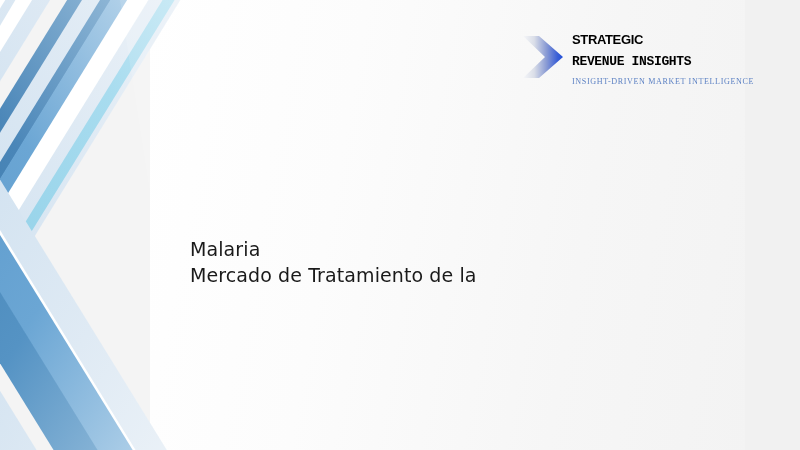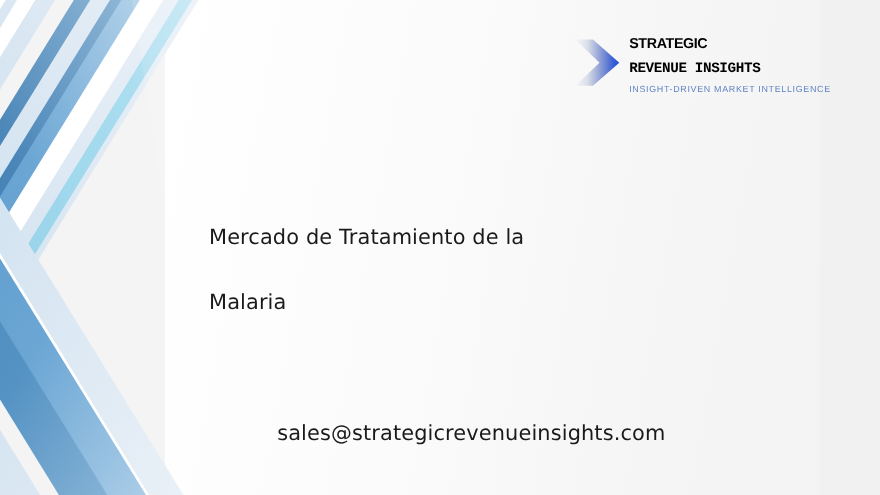--- a/index.html
+++ b/index.html
@@ -90,21 +90,21 @@
     font-family: "Liberation Sans", sans-serif;
     font-weight: bold;
     font-size: 13px;
     line-height: 19.5px;
     letter-spacing: -0.35px;
     color: #000000;
     white-space: pre;
   }
   .logo-name.row2 { margin-top: 2px; font-family: Liberation Mono, monospace; }
   .logo-tag {
-    font-family: Liberation Sans, sans-serif;
+    font-family: Liberation Serif, serif;
     font-size: 8.1px;
     line-height: 9px;
     letter-spacing: 0.62px;
     color: #5d82c4;
     margin-top: 6px;
     white-space: pre;
   }
 </style>
 </head>
 <body>
@@ -229,25 +229,24 @@
         <polygon points="-160,430 -128,430 160,900 128,900" fill="url(#fadeDnPale)"></polygon>
 
         <polygon points="2,238 300,-122 300,-180 -40,238 300,676 300,620" fill="none"></polygon>
 
         <polygon points="120,0 300,0 300,450 190,450" fill="#ffffff" opacity="0.12"></polygon>
       </g>
     </svg>
   </div>
 
   <div class="title-block">
+    <div class="title-line second">Malaria</div>
     <div class="title-line first">Mercado de Tratamiento de la</div>
-    <div class="title-line second">Malaria</div>
   </div>
 
-  <div class="email">sales@strategicrevenueinsights.com</div>
 
   <div class="logo">
     <span class="logo-mark">
       <svg width="44" height="50" viewBox="0 0 44 50" xmlns="http://www.w3.org/2000/svg">
         <defs>
           <linearGradient id="markGrad" x1="0" y1="0.5" x2="1" y2="0.5">
             <stop offset="0%" stop-color="#f6f7f9"></stop>
             <stop offset="28%" stop-color="#dadee8"></stop>
             <stop offset="58%" stop-color="#8b9cd4"></stop>
             <stop offset="86%" stop-color="#3a5fd6"></stop>

